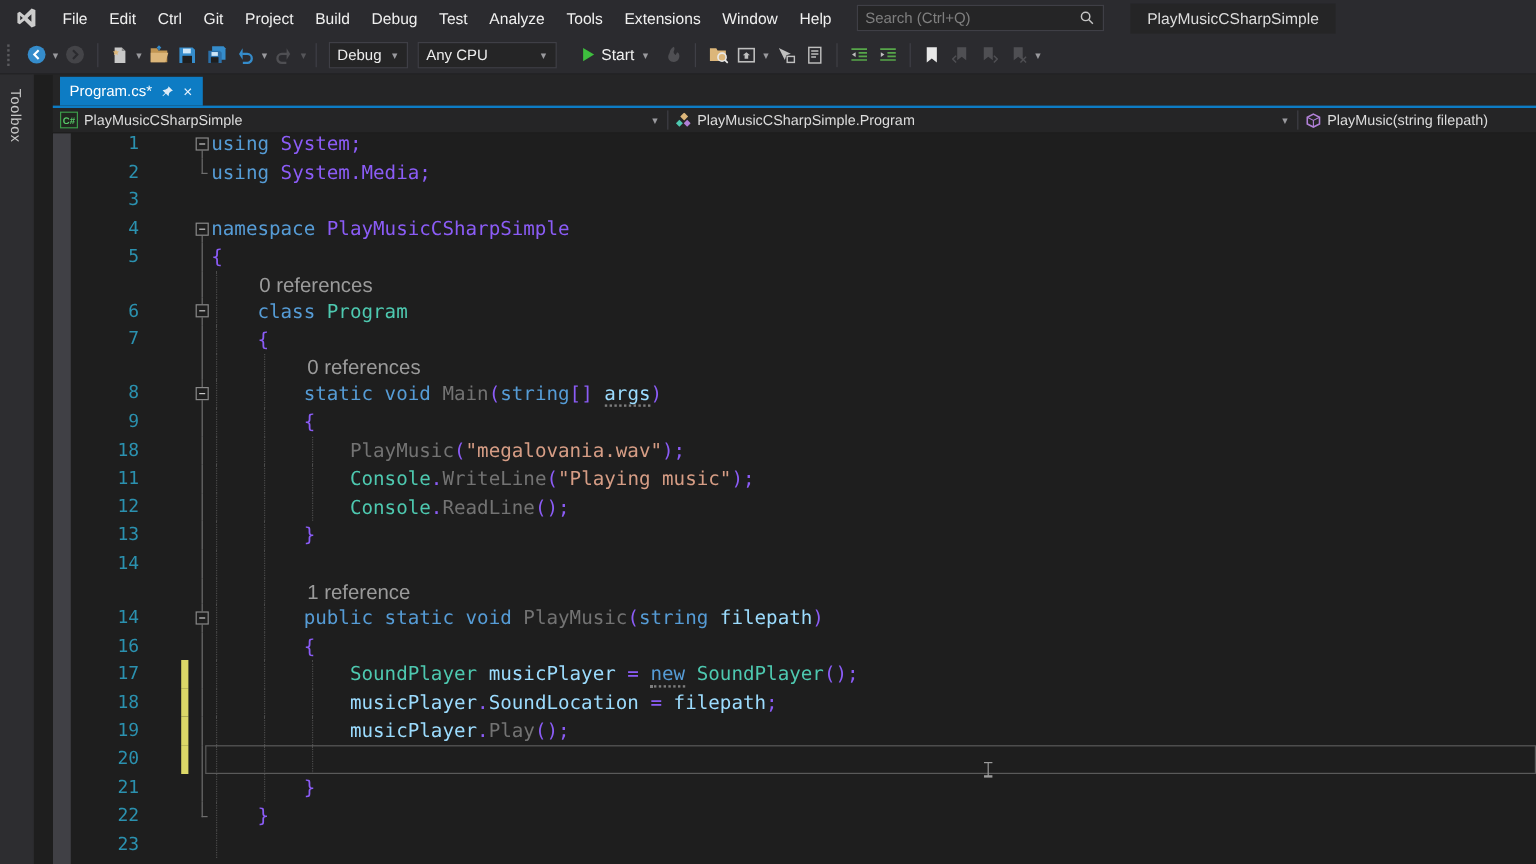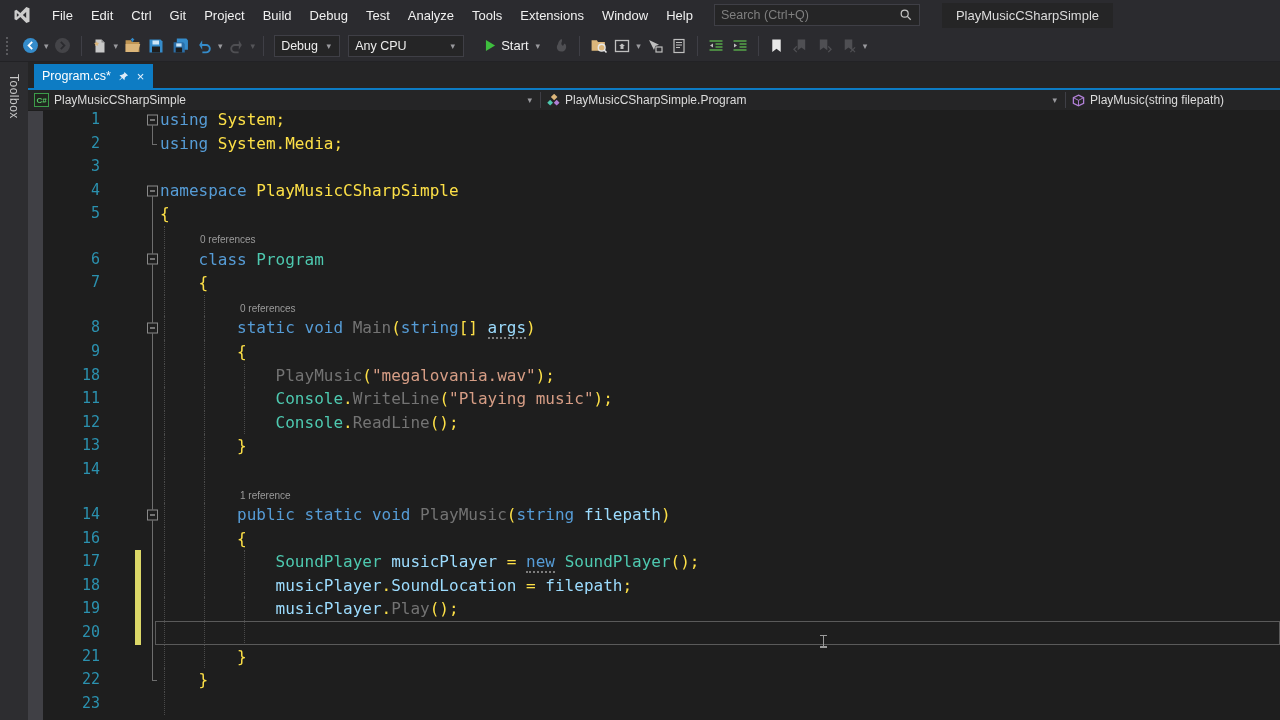--- a/index.html
+++ b/index.html
@@ -30,21 +30,21 @@
   .caret { color:#9A9A9E; font-size:9px; padding:0 2px; }
   .combo { height:22px; background:#252526; border:1px solid #3F3F46; color:#EDEDED;
     font-size:12.5px; display:flex; align-items:center; padding:0 6px; margin:0 4px; }
   .combo .combo-label { flex:1; }
   .combo.w-debug { width:66px; }
   .combo.w-cpu { width:116px; }
   .startbtn { display:flex; align-items:center; gap:5px; padding:3px 7px; margin-left:10px; color:#F0F0F0; font-size:13px; }
   .dis { opacity:.38; }
 
   
-  .main { flex:1; display:flex; min-height:0; }
+  .main { flex:1; display:flex; min-height:0;gap:16px; }
   .toolbox-strip { width:28px; background:#2D2D30; flex:none; display:flex;
     justify-content:center; padding-top:12px; border-right:1px solid #2D2D30; }
   .toolbox-label { writing-mode:vertical-lr; color:#C8C8C8; font-size:12px; letter-spacing:.5px; }
   .editor-col { flex:1; display:flex; flex-direction:column; min-width:0; }
 
   
   .tabrow { height:28px; background:#252526; display:flex; align-items:flex-end;
     border-bottom:2px solid #0D7CC4; flex:none; }
   .tab { height:24px; margin-left:6px; background:#0D7CC4; color:#FFFFFF; font-size:12.5px;
     display:flex; align-items:center; padding:0 8px; gap:7px; }
@@ -80,23 +80,23 @@
   .fold-end   { position:absolute; left:6px; top:0; height:13px; width:5px;
     border-left:1px solid #6E6E6E; border-bottom:1px solid #6E6E6E; }
   .fold-boxstart { position:absolute; left:6px; top:50%; bottom:0; border-left:1px solid #6E6E6E; }
   .foldbox { position:absolute; left:1px; top:50%; transform:translateY(-50%);
     width:11px; height:11px; border:1px solid #898989; background:#1E1E1E; }
   .foldbox::after { content:""; position:absolute; left:2px; right:2px; top:4px; border-top:1px solid #C8C8C8; }
   .codecell { flex:1; position:relative; white-space:pre;
     font-family:"DejaVu Sans Mono", monospace; font-size:16px; line-height:23.6px; }
   .guide { position:absolute; top:0; bottom:0; border-left:1px dotted #4A4A4A; }
   .lenstext { display:inline-block; color:#9B9B9B; font-family:"Liberation Sans",sans-serif;
-    font-size:10px; line-height:21.6px; }
+    font-size:17px; line-height:21.6px; }
   .tk-k { color:#569CD6; } .tk-t { color:#4EC9B0; } .tk-m { color:#737373; }
-  .tk-v { color:#9CDCFE; } .tk-s { color:#D69D85; } .tk-p { color:#fde047; }
+  .tk-v { color:#9CDCFE; } .tk-s { color:#D69D85; } .tk-p { color:#8b5cf6; }
   .tk-kd { color:#569CD6; border-bottom:2px dotted #7D7D7D; }
   .tk-vd { color:#9CDCFE; border-bottom:2px dotted #7D7D7D; }
 
   .ibeam { position:absolute; left:820px; top:634px; width:7px; height:14px; pointer-events:none; }
   .ibeam::before { content:""; position:absolute; left:3px; top:1px; bottom:1px; border-left:1px solid #9A9A9A; }
   .ibeam::after { content:""; position:absolute; left:0; right:0; top:1px; height:1px;
     border-top:1px solid #9A9A9A; box-shadow:0 11px 0 #9A9A9A; }
 
   svg { display:block; }
 </style>

